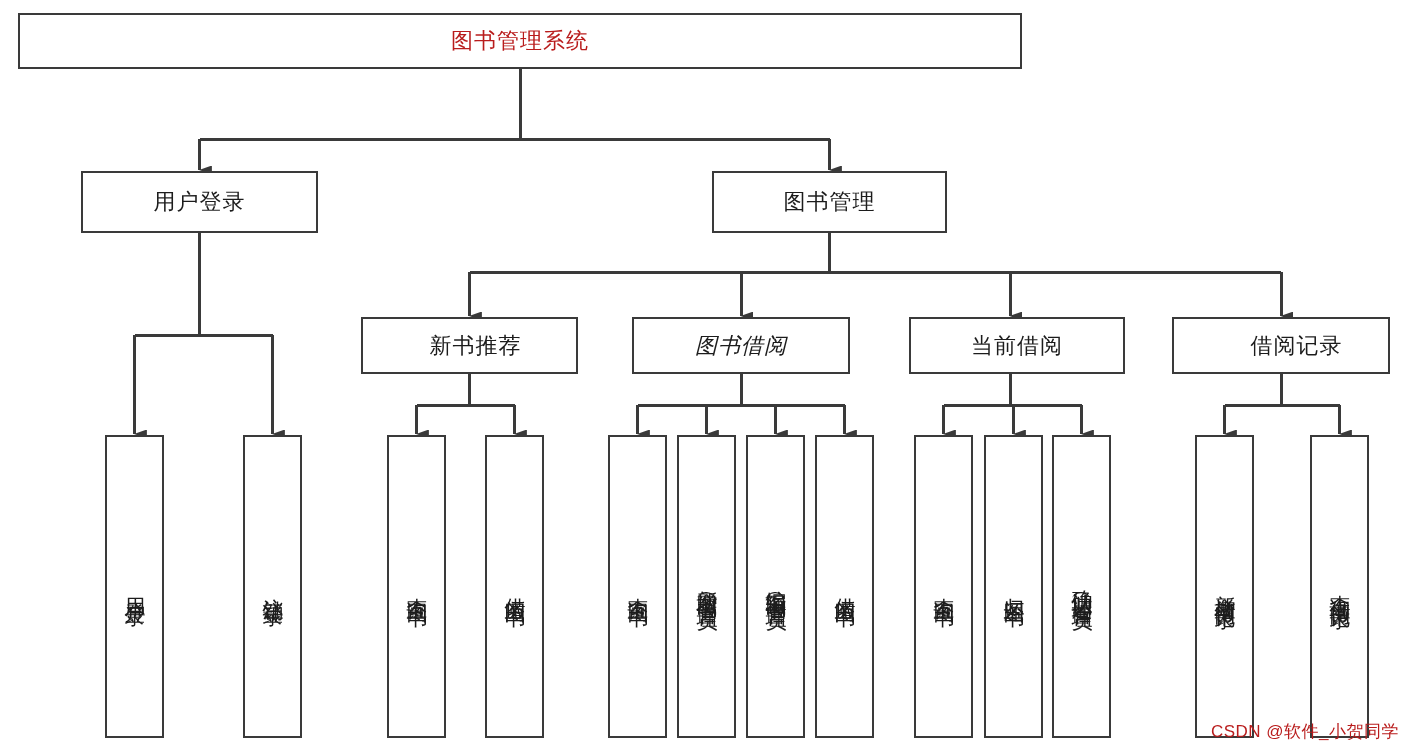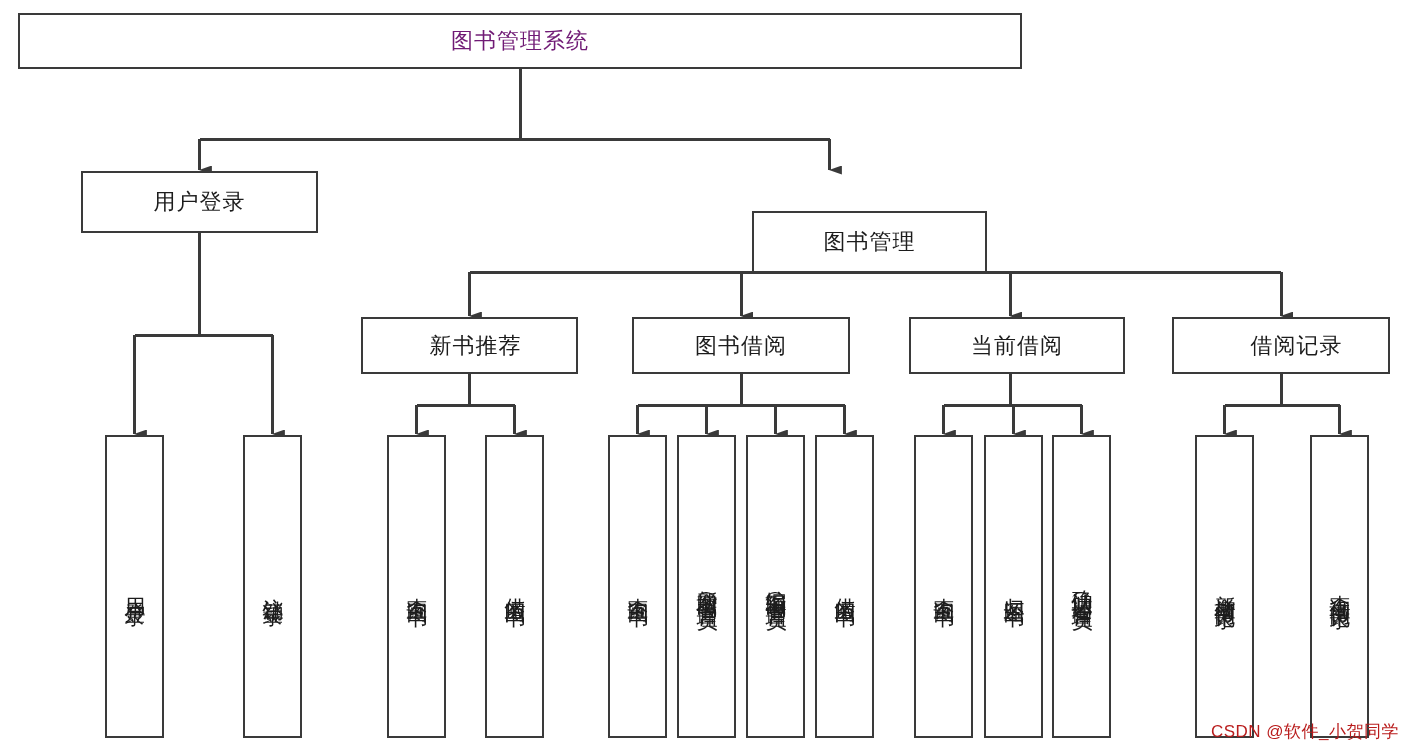--- a/index.html
+++ b/index.html
@@ -113,33 +113,33 @@
         <line x1="1013.5" y1="405" x2="1013.5" y2="434" marker-end="url(#arrowhead)"></line>
         <line x1="1081.5" y1="405" x2="1081.5" y2="434" marker-end="url(#arrowhead)"></line>
         <line x1="1281" y1="374" x2="1281" y2="405"></line>
         <line x1="1224.5" y1="405" x2="1339.5" y2="405"></line>
         <line x1="1224.5" y1="405" x2="1224.5" y2="434" marker-end="url(#arrowhead)"></line>
         <line x1="1339.5" y1="405" x2="1339.5" y2="434" marker-end="url(#arrowhead)"></line>
       </g>
   </svg>
 
   <div id="node-layer">
-      <div class="node horiz" style="left: 18px; top: 13px; width: 1004px; height: 56px; border-color: rgb(58, 58, 58); background: rgb(255, 255, 255); color: #701a75;">
+      <div class="node horiz" style="left: 18px; top: 13px; width: 1004px; height: 56px; border-color: rgb(58, 58, 58); background: rgb(255, 255, 255); color: #b91c1c;">
         <span class="hlabel">图书管理系统</span>
       </div>
       <div class="node horiz" style="left: 81px; top: 171px; width: 237px; height: 62px; border-color: rgb(58, 58, 58); background: rgb(255, 255, 255); color: rgb(28, 28, 28);">
         <span class="hlabel">用户登录</span>
       </div>
-      <div class="node horiz" style="left: 752px; top: 171px; width: 235px; height: 62px; border-color: rgb(58, 58, 58); background: rgb(255, 255, 255); color: rgb(28, 28, 28); margin-top: 40px;">
+      <div class="node horiz" style="left: 712px; top: 171px; width: 235px; height: 62px; border-color: rgb(58, 58, 58); background: rgb(255, 255, 255); color: rgb(28, 28, 28);">
         <span class="hlabel">图书管理</span>
       </div>
       <div class="node horiz" style="left: 361px; top: 317px; width: 217px; height: 57px; border-color: rgb(58, 58, 58); background: rgb(255, 255, 255); color: rgb(28, 28, 28); padding-left: 12px;">
         <span class="hlabel">新书推荐</span>
       </div>
-      <div class="node horiz" style="left: 632px; top: 317px; width: 218px; height: 57px; border-color: rgb(58, 58, 58); background: rgb(255, 255, 255); color: rgb(28, 28, 28);">
+      <div class="node horiz" style="left: 632px; top: 317px; width: 218px; height: 57px; border-color: rgb(58, 58, 58); background: rgb(255, 255, 255); color: rgb(28, 28, 28); font-style: italic;">
         <span class="hlabel">图书借阅</span>
       </div>
       <div class="node horiz" style="left: 902px; top: 317px; width: 216px; height: 57px; border-color: rgb(58, 58, 58); background: rgb(255, 255, 255); color: rgb(28, 28, 28); margin-left: 7px;">
         <span class="hlabel">当前借阅</span>
       </div>
       <div class="node horiz" style="left: 1172px; top: 317px; width: 218px; height: 57px; border-color: rgb(58, 58, 58); background: rgb(255, 255, 255); color: rgb(28, 28, 28); padding-left: 31px;">
         <span class="hlabel">借阅记录</span>
       </div>
       <div class="node vert" style="left: 105px; top: 435px; width: 59px; height: 303px; border-color: rgb(58, 58, 58); background: rgb(255, 255, 255); color: rgb(28, 28, 28);">
         <span class="vlabel">用户登录</span>

